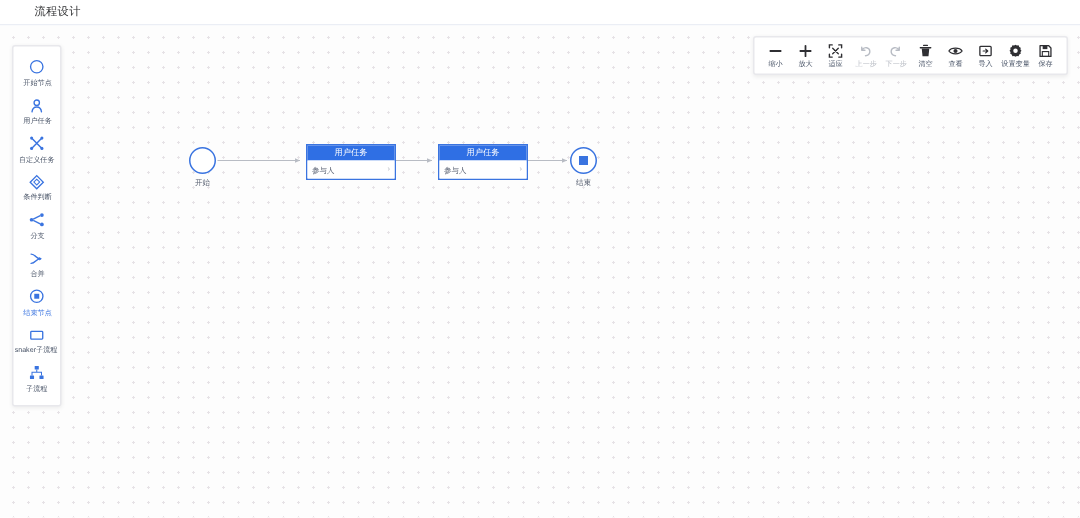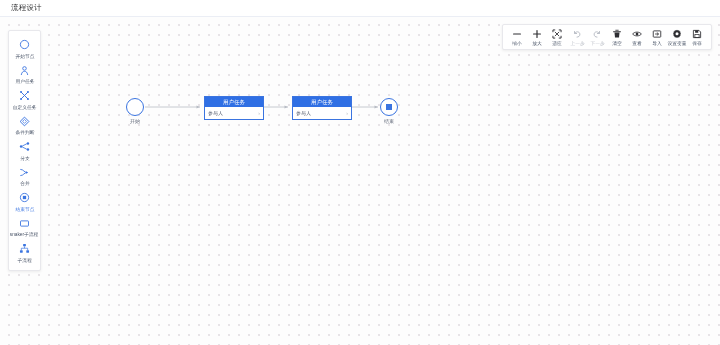--- a/index.html
+++ b/index.html
@@ -29,21 +29,21 @@
     height: 17px;
     background: #ffffff;
     border-bottom: 1px solid #ebeef5;
     box-sizing: border-box;
     display: flex;
     align-items: center;
   }
   .header-title {
     font-size: 7.5px;
     color: #303133;
-    padding-left: 11px;
+    padding-left: 23px;
     letter-spacing: 0.2px;
     line-height: 1;
   }
 
   
   .canvas {
     position: absolute;
     left: 0; top: 17px;
     width: 720px;
     height: 328px;

